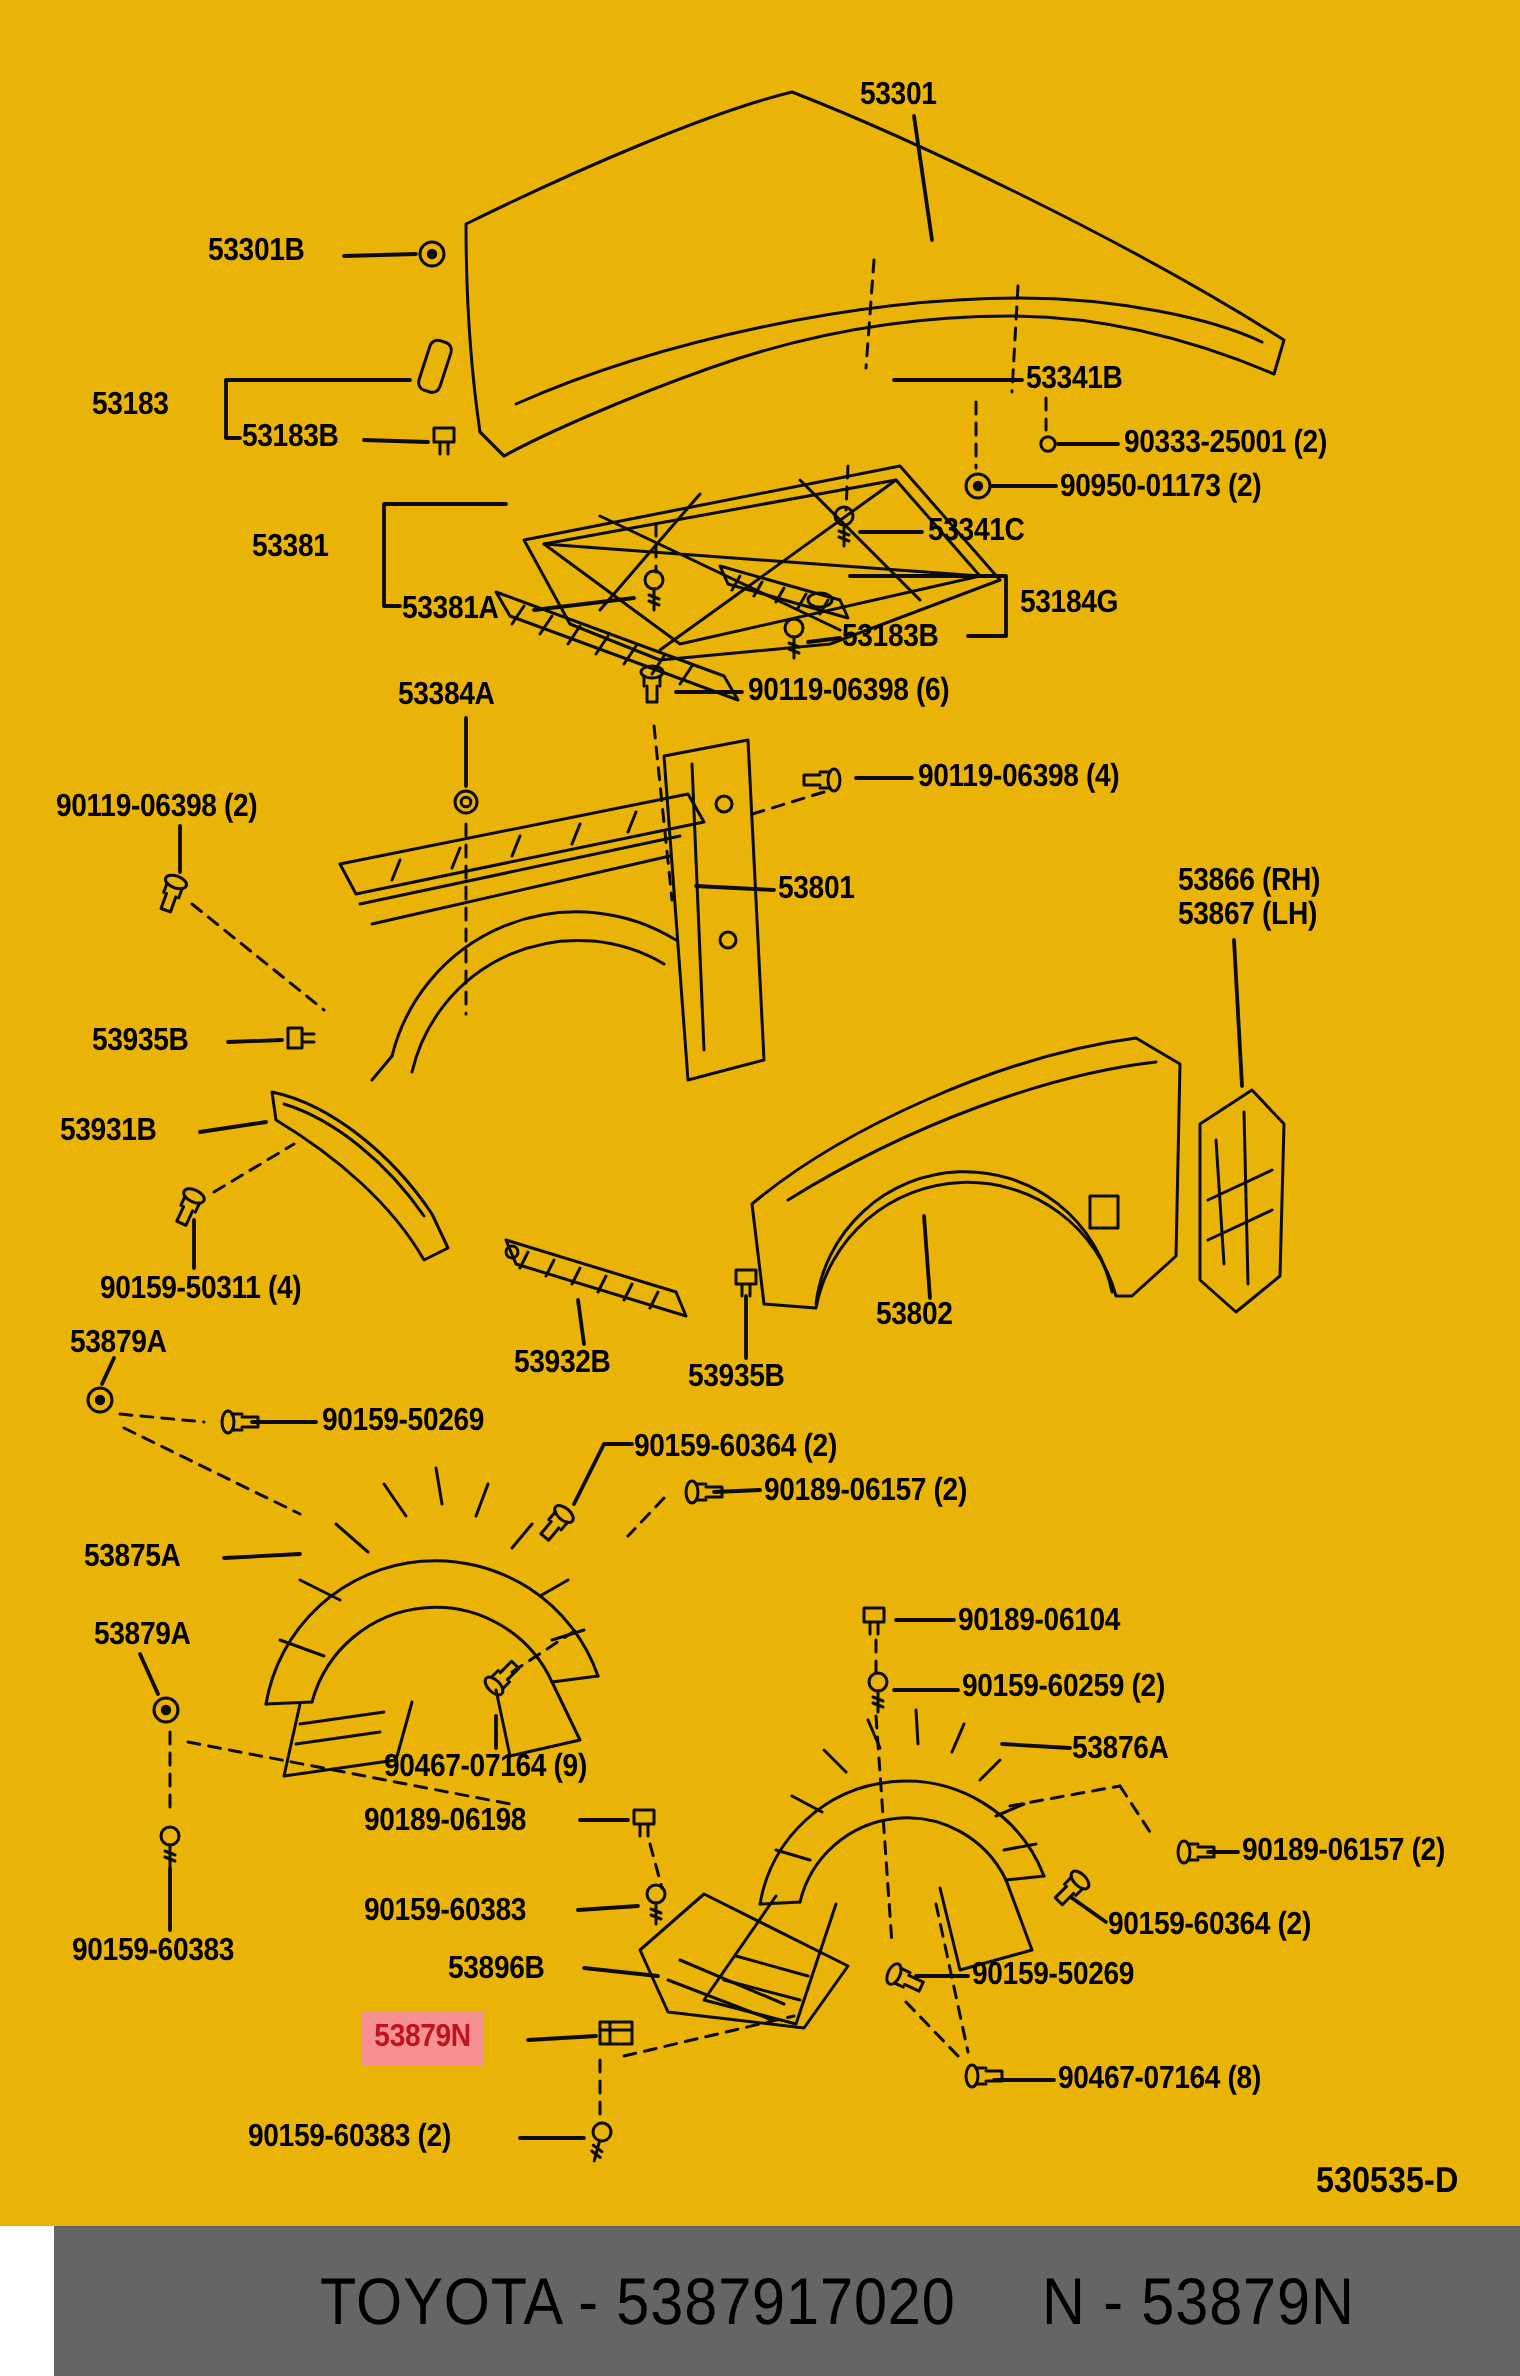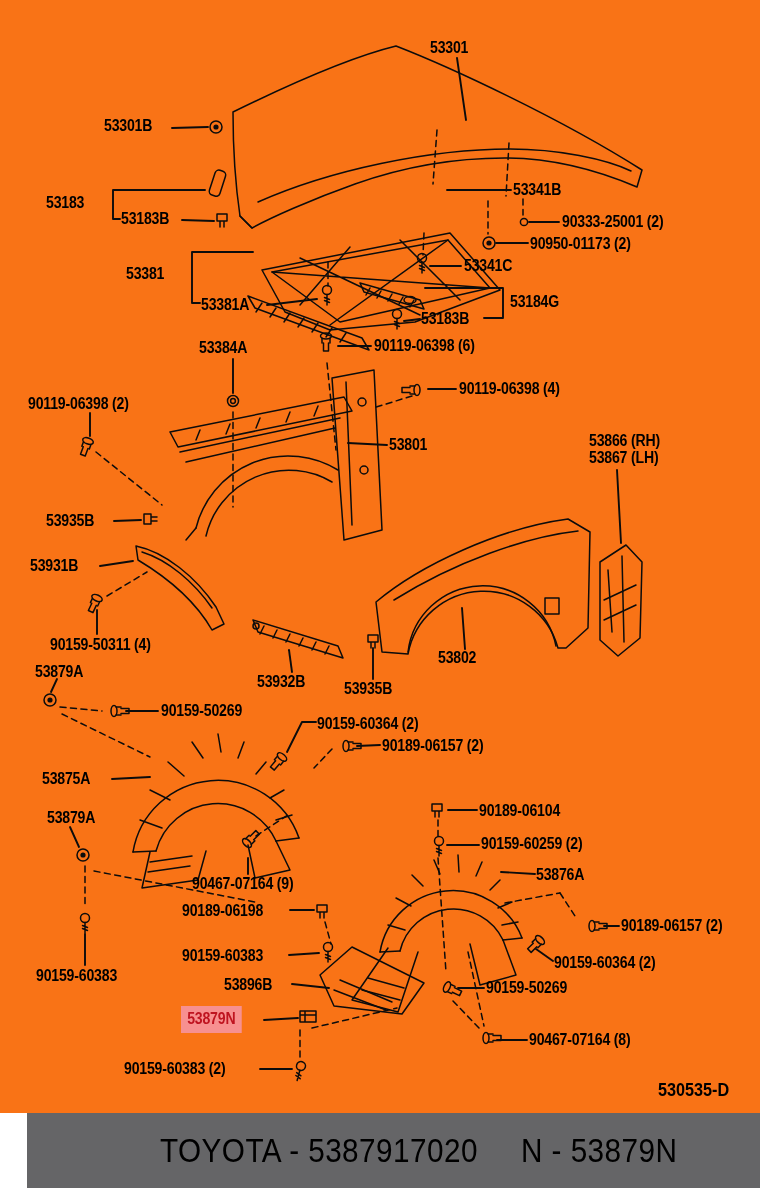--- a/index.html
+++ b/index.html
@@ -1,21 +1,21 @@
 <!DOCTYPE html>
 <html><head>
 <meta charset="utf-8">
 <style>
   html,body{margin:0;padding:0;}
   body{
     width:760px;height:1188px;position:relative;overflow:hidden;
     background:#ffffff;font-family:"Liberation Sans",sans-serif;
     --hl-bg:#f79090;--hl-fg:#bf1420;
   }
-  .stage{position:absolute;left:0;top:0;width:760px;height:1113px;background:#f97316;}
+  .stage{position:absolute;left:0;top:0;width:760px;height:1113px;background:#eab308;}
   .art{position:absolute;left:0;top:0;}
   .art path,.art line,.art polyline,.art circle,.art rect,.art ellipse{
     fill:none;stroke:#0c0c0c;stroke-width:1.5;stroke-linecap:round;stroke-linejoin:round;
   }
   .art .leader{stroke-width:1.9;}
   .art .dash{stroke-width:1.5;stroke-dasharray:6 4.5;}
   .art .fill{fill:#0c0c0c;stroke:none;}
   .part-label{
     position:absolute;font-weight:700;font-size:16px;line-height:1.05;
     color:#000;white-space:nowrap;letter-spacing:-.2px;

